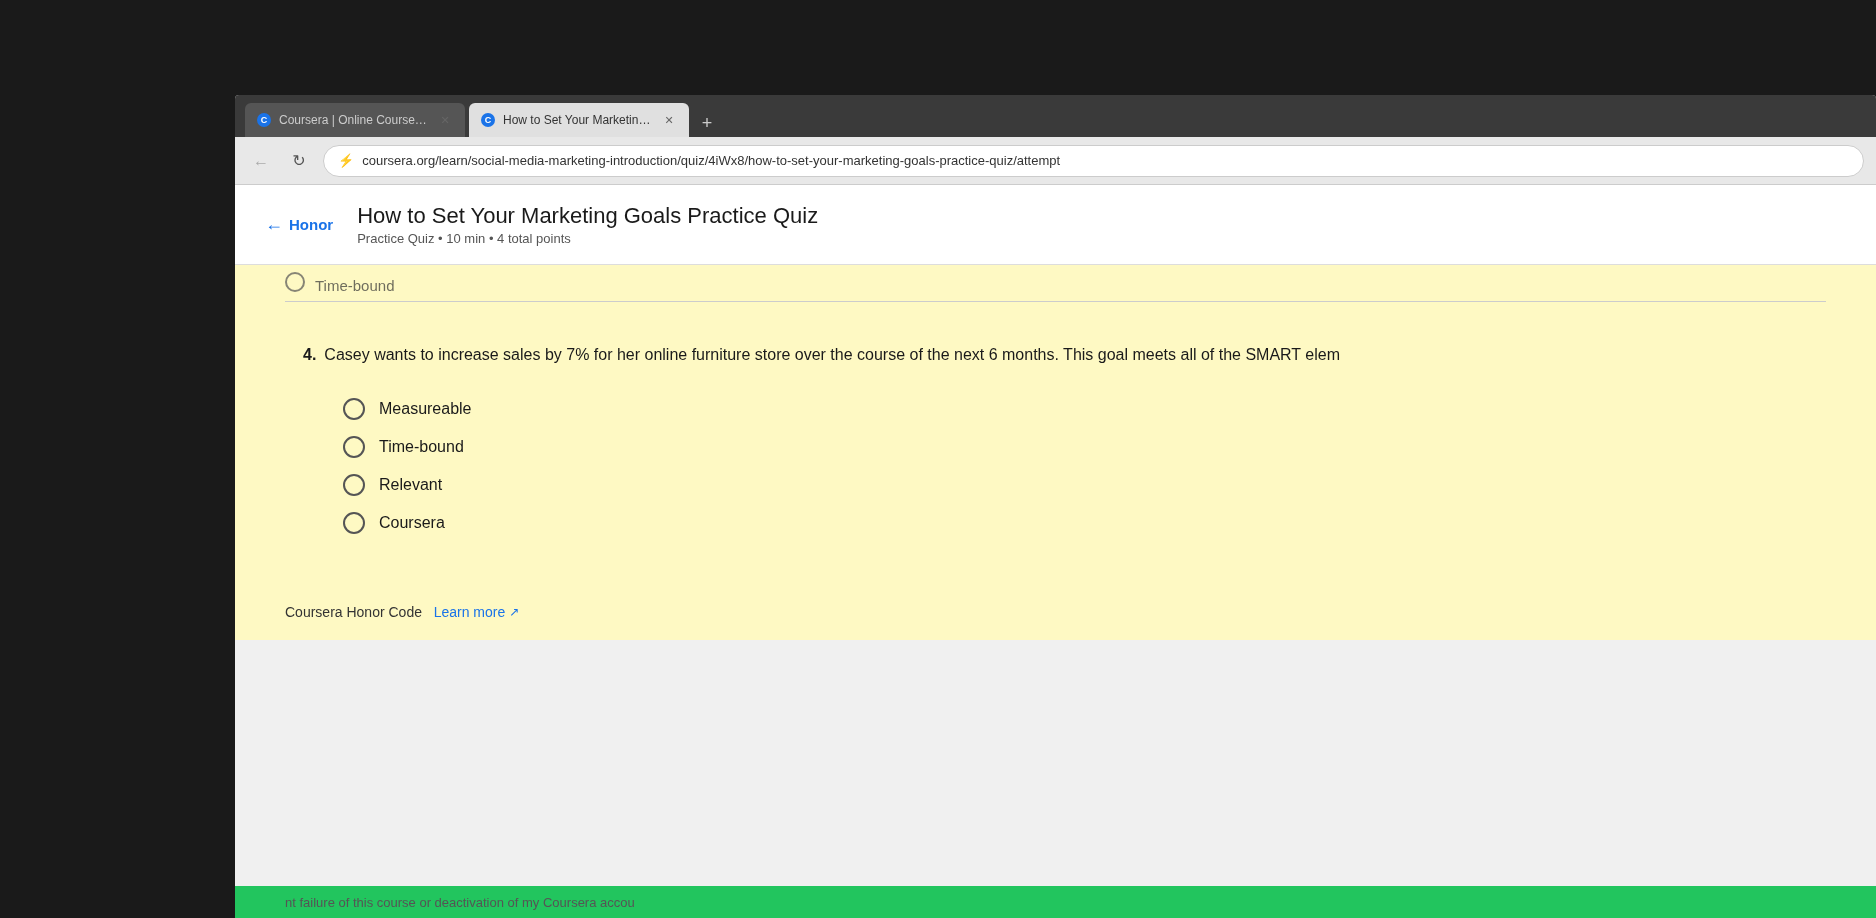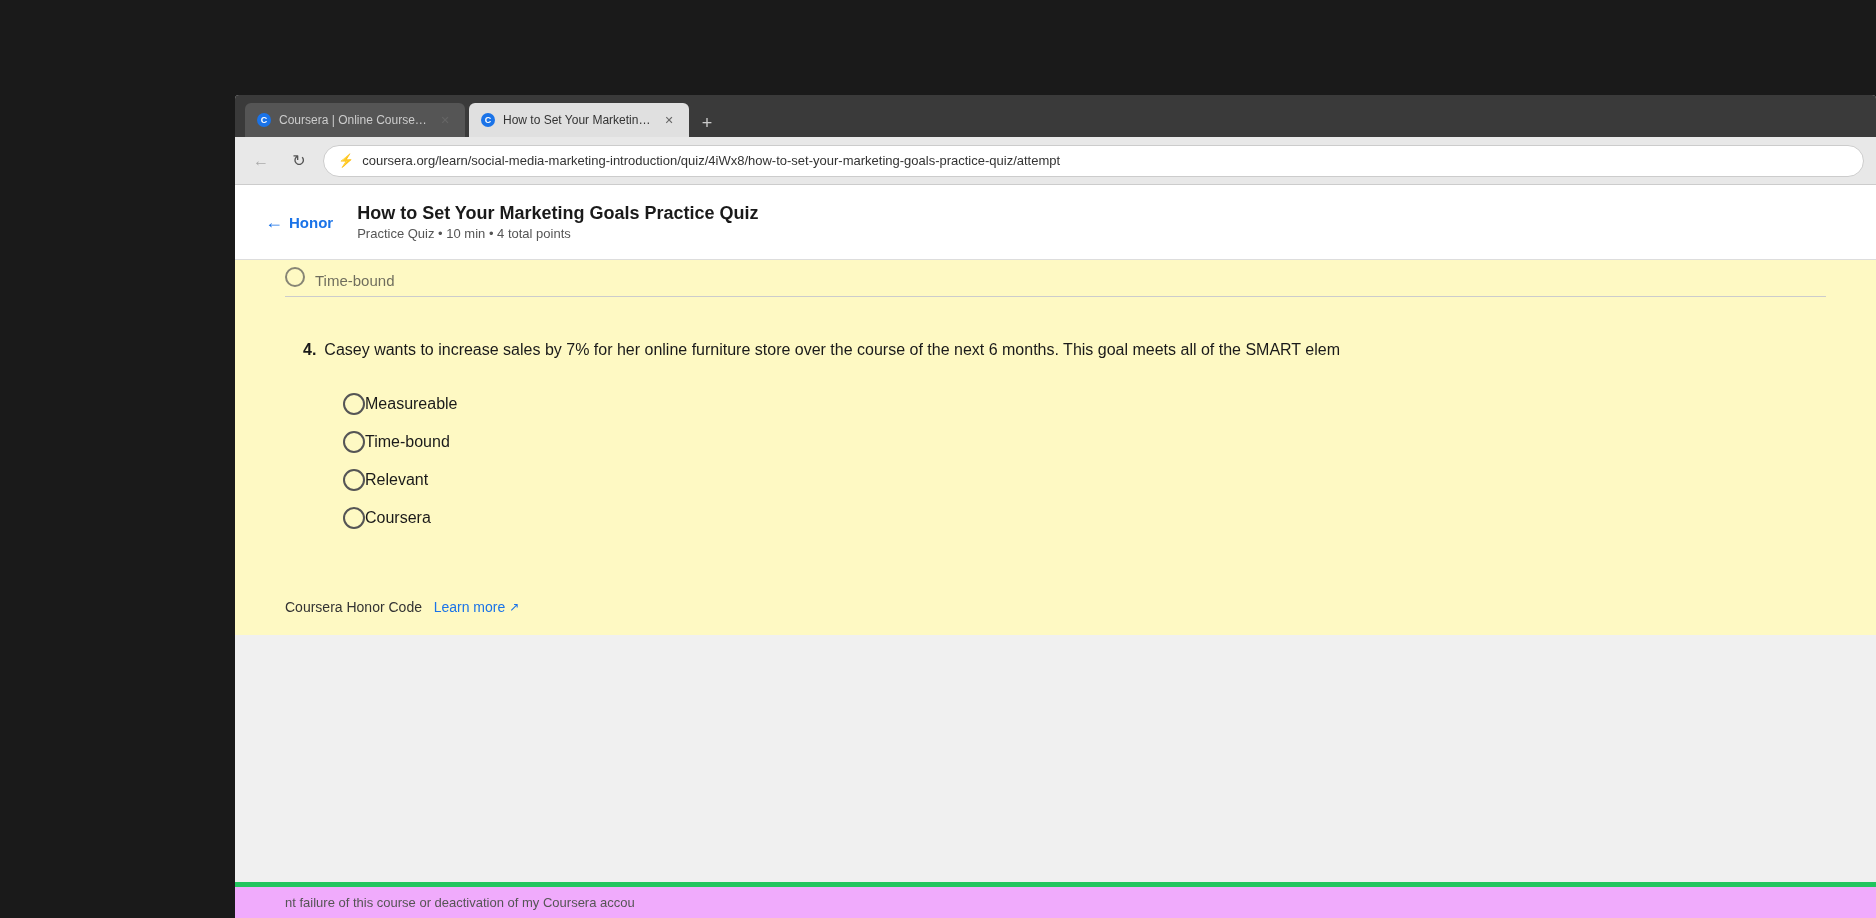--- a/index.html
+++ b/index.html
@@ -185,22 +185,22 @@
       font-size: 18px;
     }
 
     .quiz-title-block {
       display: flex;
       flex-direction: column;
       gap: 2px;
     }
 
     .quiz-title {
-      font-size: 18px;
-      font-weight: 700;
+      font-size: 22px;
+      font-weight: 400;
       color: #1a1a1a;
     }
 
     .quiz-meta {
       font-size: 13px;
       color: #555;
     }
 
     
     .content-area {
@@ -260,20 +260,21 @@
     .answer-options {
       display: flex;
       flex-direction: column;
       gap: 16px;
       padding-left: 40px;
     }
 
     .answer-option {
       display: flex;
       align-items: center;
+      gap: 14px;
       cursor: pointer;
     }
 
     .radio-circle {
       width: 22px;
       height: 22px;
       border: 2px solid #555;
       border-radius: 50%;
       flex-shrink: 0;
     }
@@ -301,25 +302,25 @@
     .external-link-icon {
       font-size: 12px;
     }
 
     
     .bottom-text {
       position: absolute;
       bottom: 0;
       left: 0;
       right: 0;
-      background: #f0abfc;
+      background: #22c55e;
       padding: 8px 50px;
       font-size: 13px;
       color: #555;
-      border-top: 5px solid #22c55e;
+      border-top: 1px solid #22c55e;
     }
 
     
     .left-panel {
       position: absolute;
       top: 0;
       left: 0;
       width: 235px;
       height: 918px;
       background: #1a1a1a;

